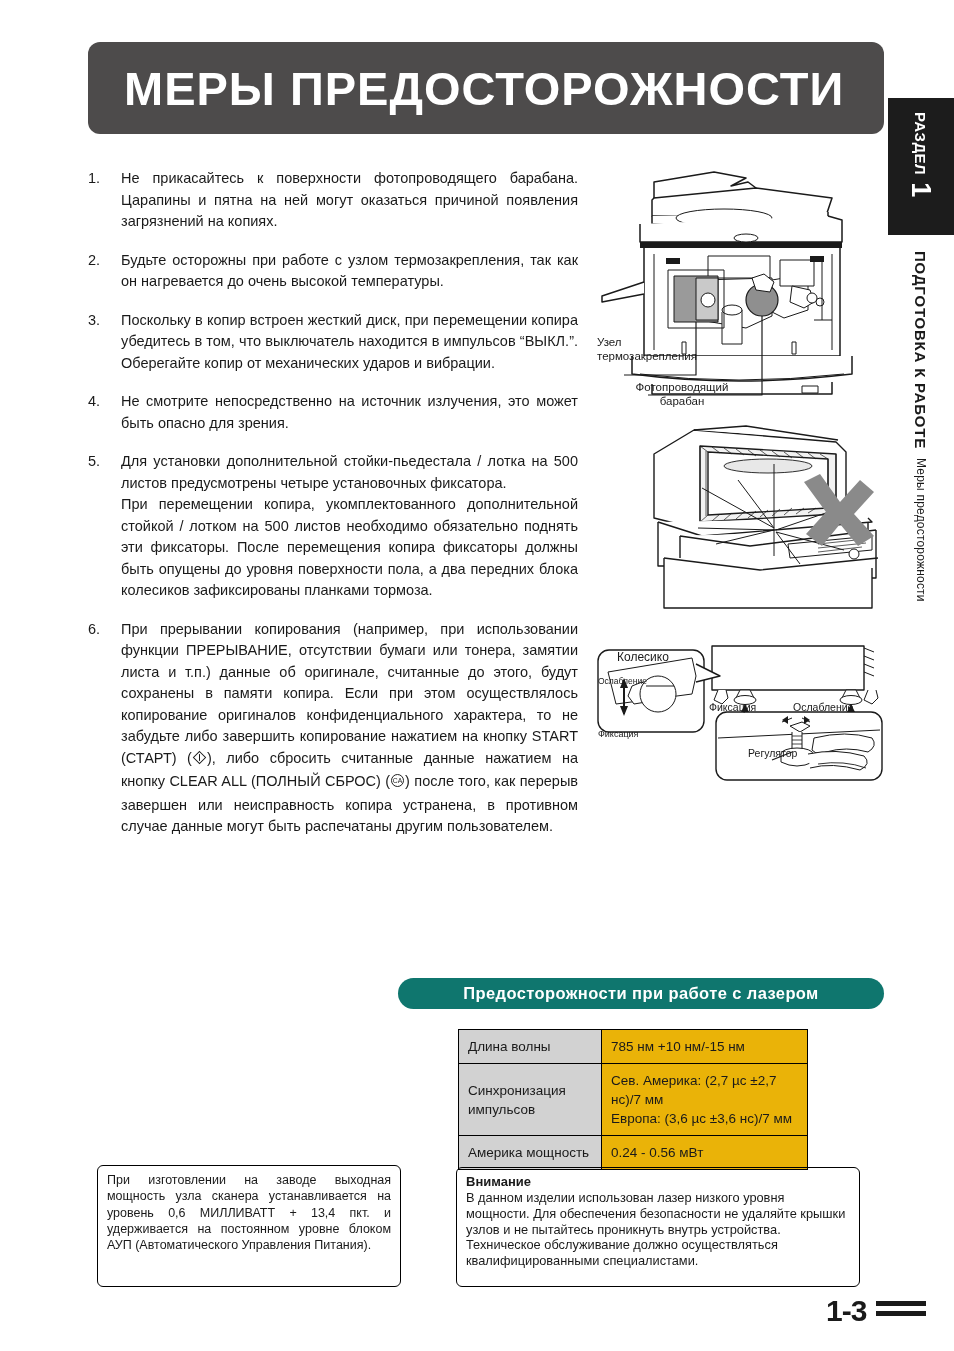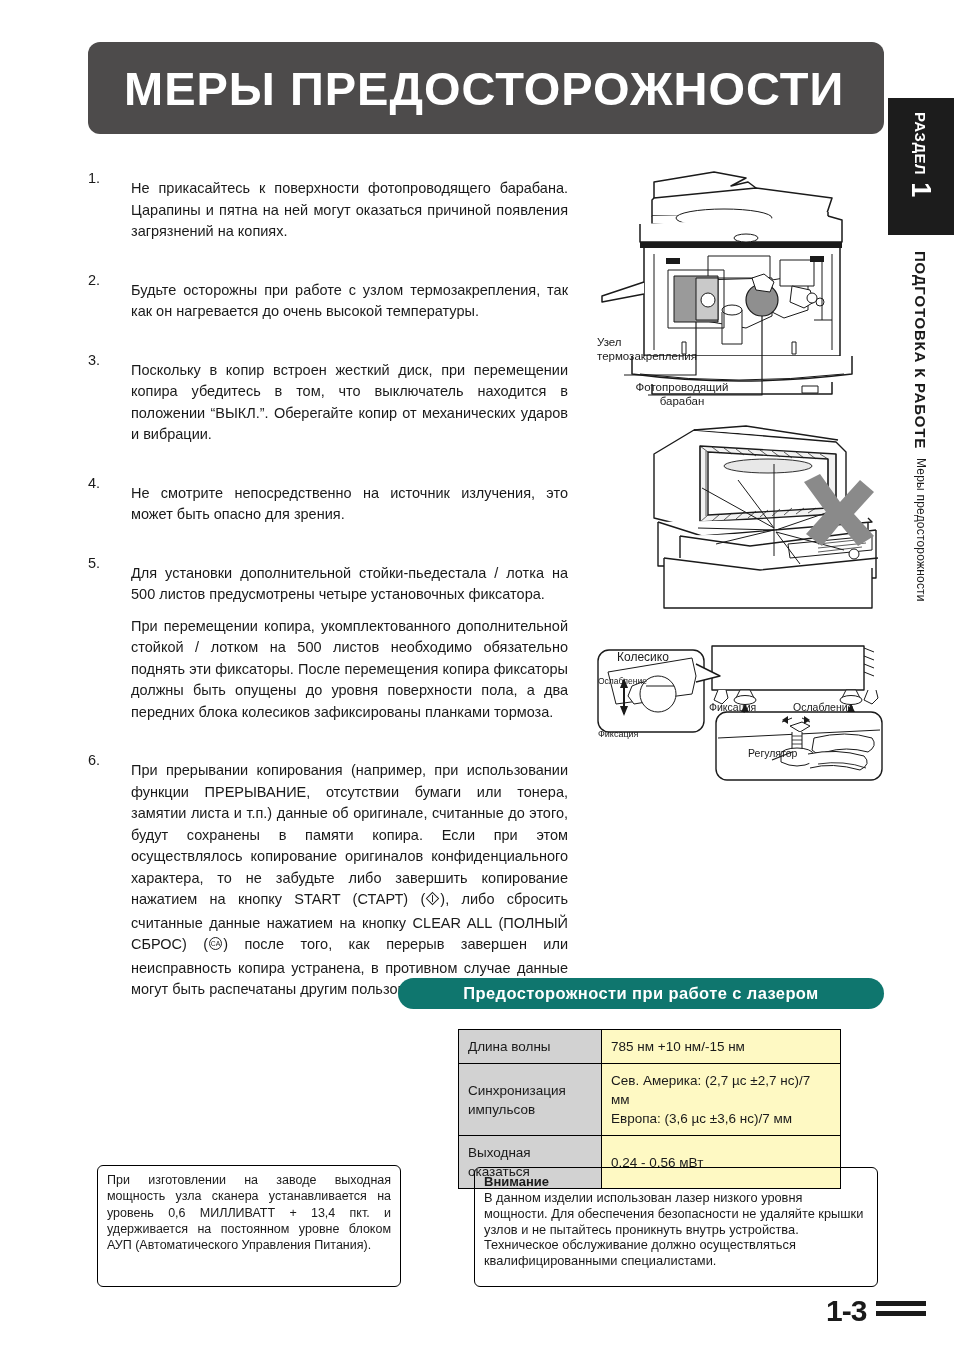--- a/index.html
+++ b/index.html
@@ -47,21 +47,21 @@
     box-sizing:border-box;
   }
   .side-text .bold{font-size:15px;font-weight:bold;letter-spacing:0.8px;}
   .side-text .reg{font-size:12px;margin-left:9px;letter-spacing:0.2px;}
 
   
   .list{position:absolute;left:88px;top:168px;width:490px;}
   .item{display:flex;margin-bottom:17px;}
   .item .num{width:33px;flex:none;font-size:14.5px;line-height:21.5px;}
   .item .body{flex:1;font-size:14.5px;line-height:21.5px;text-align:justify;}
-  .item .body p{margin:10px;}
+  .item .body p{margin:0;}
   .item .body p.just{text-align:justify;text-align-last:left;}
 
   .icon-inline{display:inline-block;vertical-align:-2px;}
   .ico-start{width:15px;height:15px;}
   .ico-ca{width:15px;height:15px;}
 
   
   .fig{position:absolute;}
   .fig1{left:596px;top:160px;width:292px;height:250px;}
   .fig2{left:640px;top:418px;width:250px;height:205px;}
@@ -75,40 +75,40 @@
   .laser-banner{
     position:absolute;left:398px;top:978px;width:486px;height:31px;
     background:#0f766e;border-radius:16px;
     display:flex;align-items:center;justify-content:center;
   }
   .laser-banner .t{
     color:#fff;font-size:16.5px;font-weight:bold;letter-spacing:0.4px;white-space:nowrap;
   }
 
   table.spec{
-    position:absolute;left:458px;top:1029px;width:383px;
+    position:absolute;left:458px;top:1029px;width:350px;
     border-collapse:collapse;
   }
   table.spec td{
     border:1.6px solid #000;
     font-size:13.5px;line-height:19px;
     padding:7px 9px;vertical-align:middle;
   }
   table.spec td.k{background:#d2d2d2;width:124px;}
-  table.spec td.v{background:#fef9c3;}
+  table.spec td.v{background:#eab308;}
 
   
   .note-box{
     position:absolute;left:97px;top:1165px;width:304px;height:122px;
     border:1.4px solid #000;border-radius:6px;box-sizing:border-box;
     padding:6px 9px;
     font-size:12.5px;line-height:16.3px;text-align:justify;text-align-last:left;
   }
   .warn-box{
-    position:absolute;left:474px;top:1167px;width:404px;height:120px;
+    position:absolute;left:456px;top:1167px;width:404px;height:120px;
     border:1.4px solid #000;border-radius:6px;box-sizing:border-box;
     padding:5px 9px;
     font-size:12.8px;line-height:15.8px;
   }
   .warn-box .hd{font-weight:bold;font-size:13px;line-height:17px;}
 
   
   .pageno{
     position:absolute;left:826px;top:1294px;
     display:flex;align-items:center;
@@ -152,21 +152,21 @@
     <div class="item">
       <div class="num">2.</div>
       <div class="body">
           <p class="just">Будьте осторожны при работе с узлом термозакрепления, так как он нагревается до очень высокой температуры.</p>
         </div>
     </div>
 
     <div class="item">
       <div class="num">3.</div>
       <div class="body">
-          <p class="just">Поскольку в копир встроен жесткий диск, при перемещении копира убедитесь в том, что выключатель находится в положении “ВЫКЛ.”.   Оберегайте копир от механических ударов и вибрации.</p>
+          <p class="just">Поскольку в копир встроен жесткий диск, при перемещении копира убедитесь в том, что выключатель находится в импульсов “ВЫКЛ.”.   Оберегайте копир от механических ударов и вибрации.</p>
         </div>
     </div>
 
     <div class="item">
       <div class="num">4.</div>
       <div class="body">
           <p class="just">Не смотрите непосредственно на источник излучения, это может быть опасно для зрения.</p>
         </div>
     </div>
 
@@ -371,21 +371,21 @@
         </td>
       </tr>
       <tr>
         <td class="k">Синхронизация импульсов</td>
         <td class="v">
           <div>Сев.  Америка:  (2,7  µс  ±2,7  нс)/7  мм</div>
           <div>Европа:  (3,6  µс  ±3,6  нс)/7  мм</div>
         </td>
       </tr>
       <tr>
-        <td class="k">Выходная оказаться</td>
+        <td class="k">Америка мощность</td>
         <td class="v">
           <div>0.24  -  0.56  мВт</div>
         </td>
       </tr>
     </tbody>
   </table>
 
   <div class="note-box">
     <span>При изготовлении на заводе выходная мощность узла сканера устанавливается на уровень 0,6 МИЛЛИВАТТ + 13,4 пкт. и удерживается на постоянном уровне блоком АУП (Автоматического Управления Питания).</span>
   </div>

